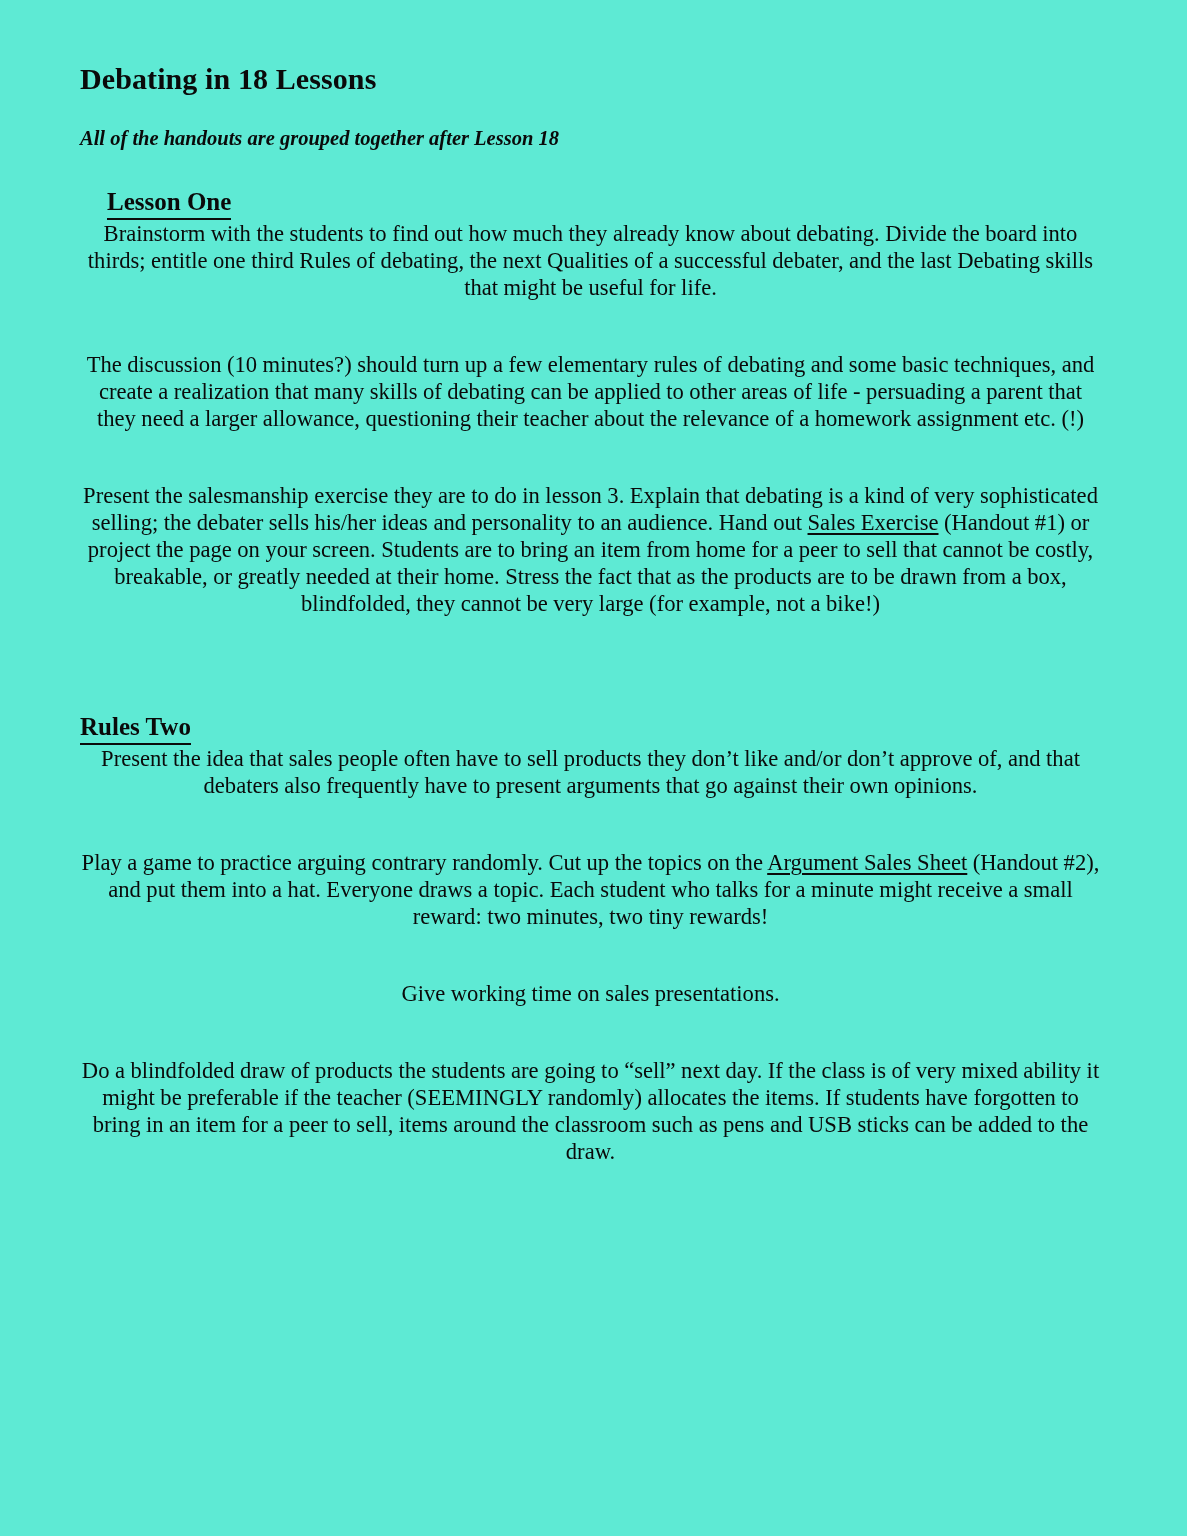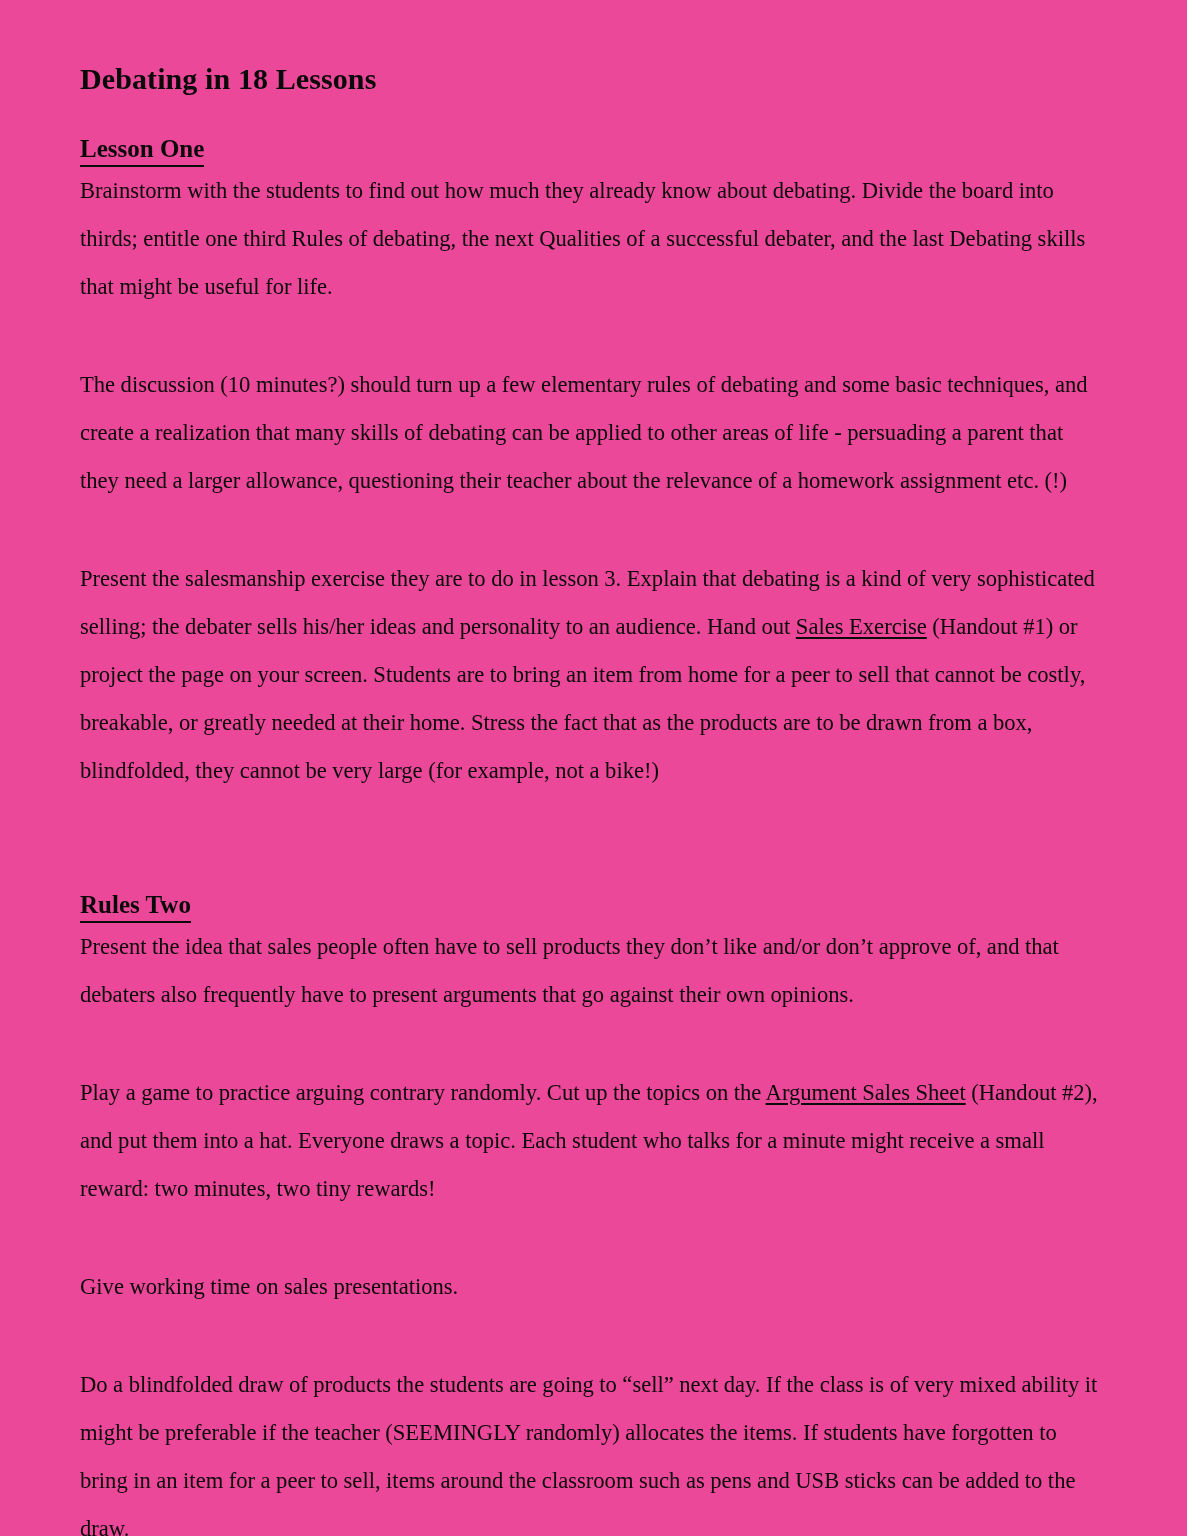--- a/index.html
+++ b/index.html
@@ -12,21 +12,21 @@
     height: 1536px;
     font-family: "Liberation Serif", "DejaVu Serif", serif;
     color: #0a0a0a;
     -webkit-font-smoothing: antialiased;
   }
   .page {
     box-sizing: border-box;
     width: 1187px;
     height: 1536px;
     padding: 62px 86px 0 80px;
-    background: #ec4899;
+    background: #5eead4;
   }
   .doc-title {
     font-size: 30px;
     font-weight: bold;
     line-height: 1.15;
     margin: 0 0 0 0;
     letter-spacing: 0.1px;
   }
   .doc-subtitle {
     font-size: 20.5px;
@@ -42,30 +42,31 @@
     margin: 37px 0 0 0;
     display: inline-block;
     border-bottom: 2px solid #0a0a0a;
     padding-bottom: 1px;
   }
   .heading-wrap {
     margin: 0;
   }
   .heading-wrap.first {
     margin-top: 0;
+    margin-left: 27px;
   }
   .heading-wrap.second {
     margin-top: 58px;
   }
   p.body-text {
     font-size: 22.6px;
-    line-height: 48px;
+    line-height: 27px;
     margin: 0;
     padding: 0;
-    text-align: left;
+    text-align: center;
     word-spacing: -0.15px;
   }
   p.body-text + p.body-text,
   .para-gap {
     margin-top: 50px;
   }
   .first-para {
     margin-top: 28px;
   }
   .handout-name {
@@ -75,20 +76,21 @@
     text-decoration-thickness: 1.6px;
   }
 </style>
 </head>
 <body>
 
 <div class="page">
 
   <h1 class="doc-title">Debating in 18 Lessons</h1>
 
+  <div class="doc-subtitle">All of the handouts are grouped together after Lesson 18</div>
 
   <div class="heading-wrap first">
     <div class="lesson-heading">Lesson One</div>
   </div>
 
   <p class="body-text first-para">Brainstorm with the students to find out how much they already know about debating. Divide the board into thirds; entitle one third Rules of debating, the next Qualities of a successful debater, and the last Debating skills that might be useful for life.</p>
 
   <p class="body-text">The discussion (10 minutes?) should turn up a few elementary rules of debating and some basic techniques, and create a realization that many skills of debating can be applied to other areas of life - persuading a parent that they need a larger allowance, questioning their teacher about the relevance of a homework assignment etc. (!)</p>
 
 

